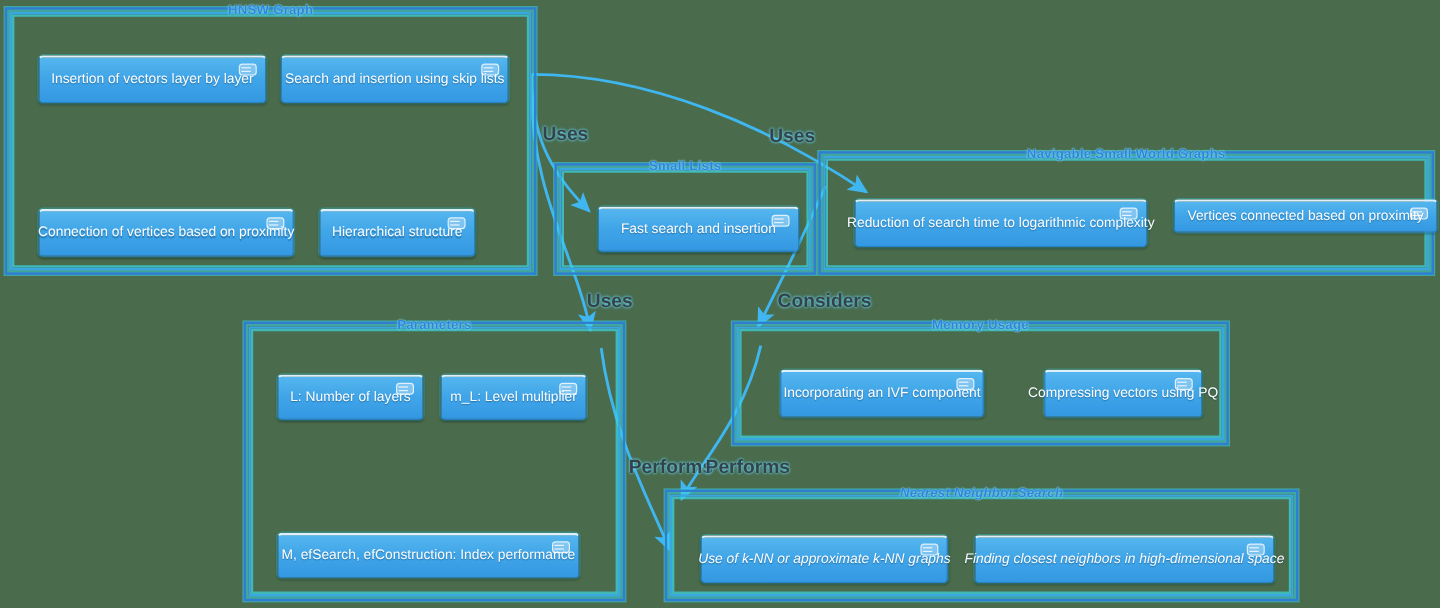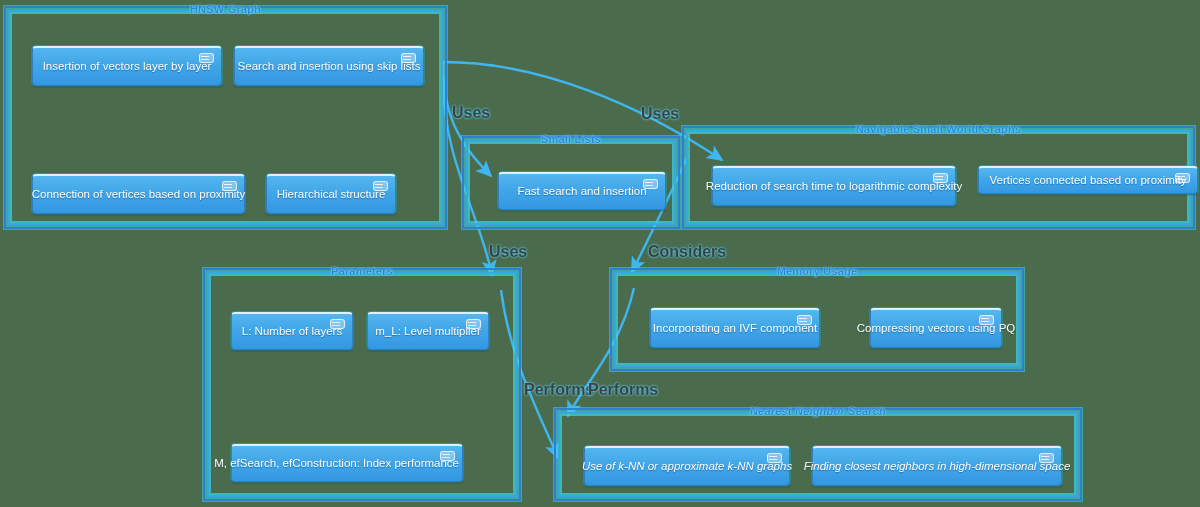--- a/index.html
+++ b/index.html
@@ -152,21 +152,21 @@
   <div class="panel" style="left:207px;top:272px;width:310px;height:225px;">
     <div class="panel-title">Parameters</div>
     <div class="node" style="left:22px;top:38px;width:122px;height:38px;">
       <span class="note-icon"></span>
       <span class="node-label">L: Number of layers</span>
     </div>
     <div class="node" style="left:158px;top:38px;width:122px;height:38px;">
       <span class="note-icon"></span>
       <span class="node-label">m_L: Level multiplier</span>
     </div>
-    <div class="node" style="left:22px;top:170px;width:232px;height:38px;justify-content:flex-end;">
+    <div class="node" style="left:22px;top:170px;width:252px;height:38px;">
       <span class="note-icon"></span>
       <span class="node-label">M, efSearch, efConstruction: Index performance</span>
     </div>
   </div>
 
   <div class="panel" style="left:614px;top:272px;width:406px;height:95px;">
     <div class="panel-title">Memory Usage</div>
     <div class="node" style="left:34px;top:34px;width:170px;height:40px;">
       <span class="note-icon"></span>
       <span class="node-label">Incorporating an IVF component</span>

